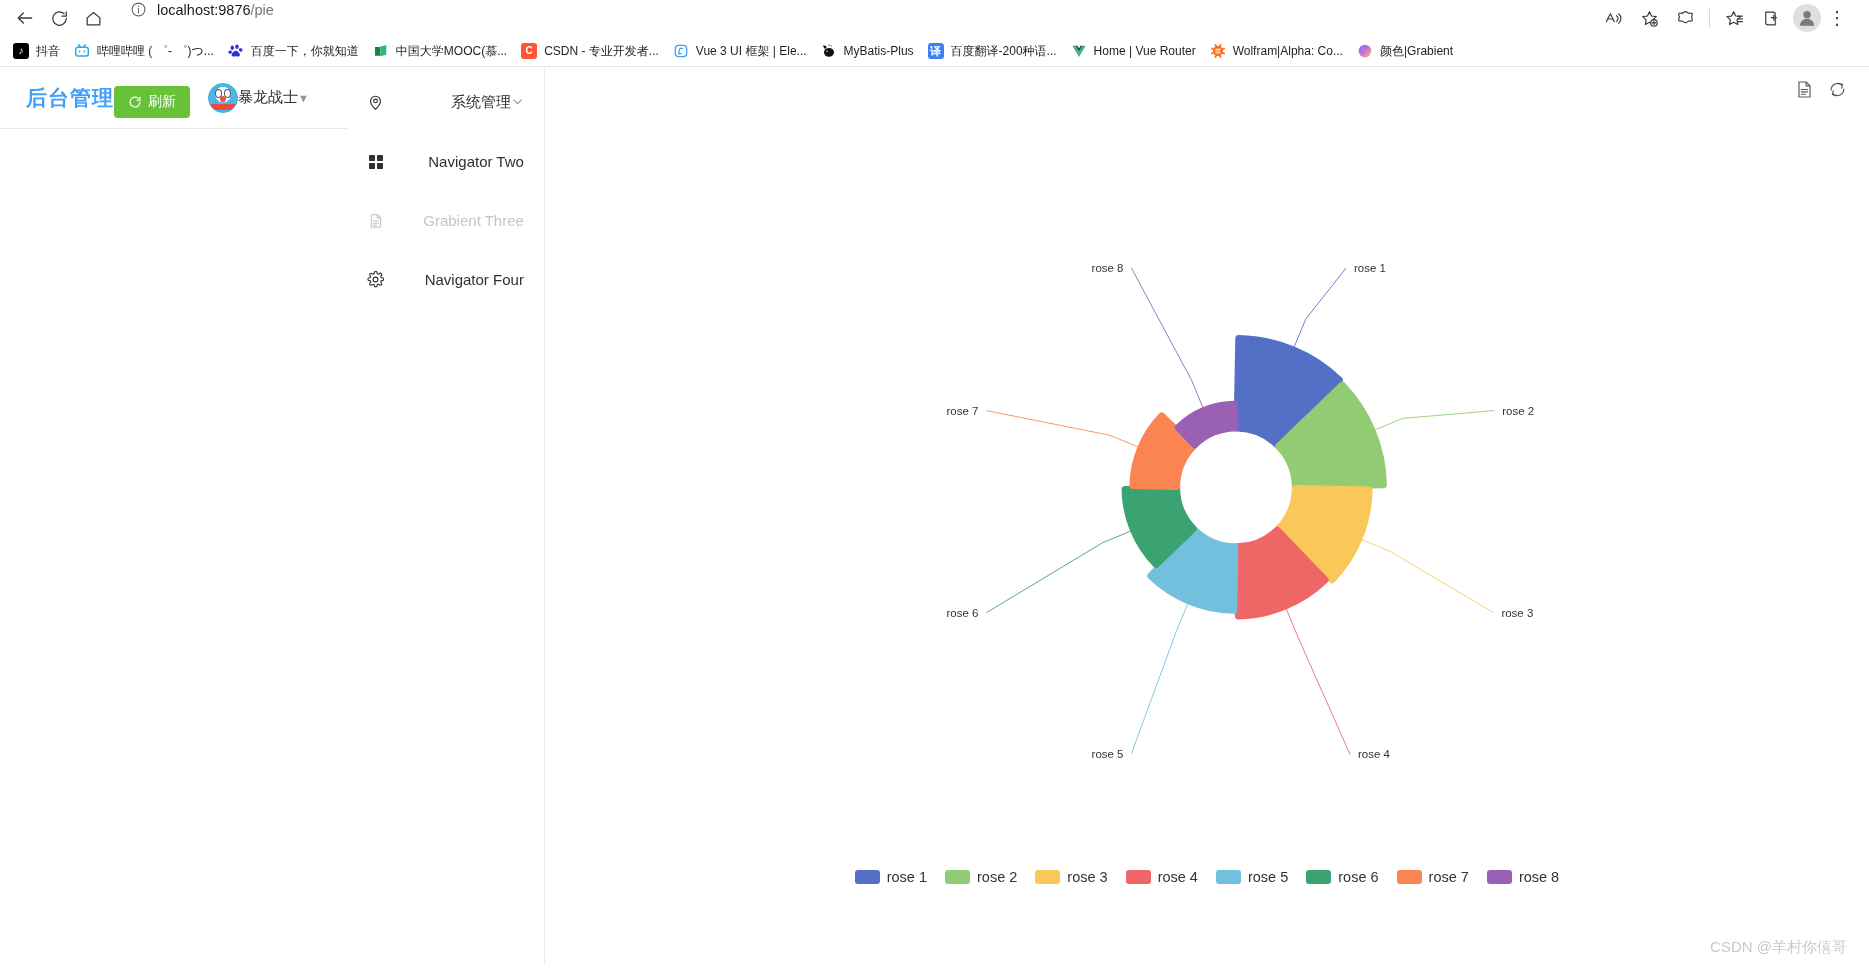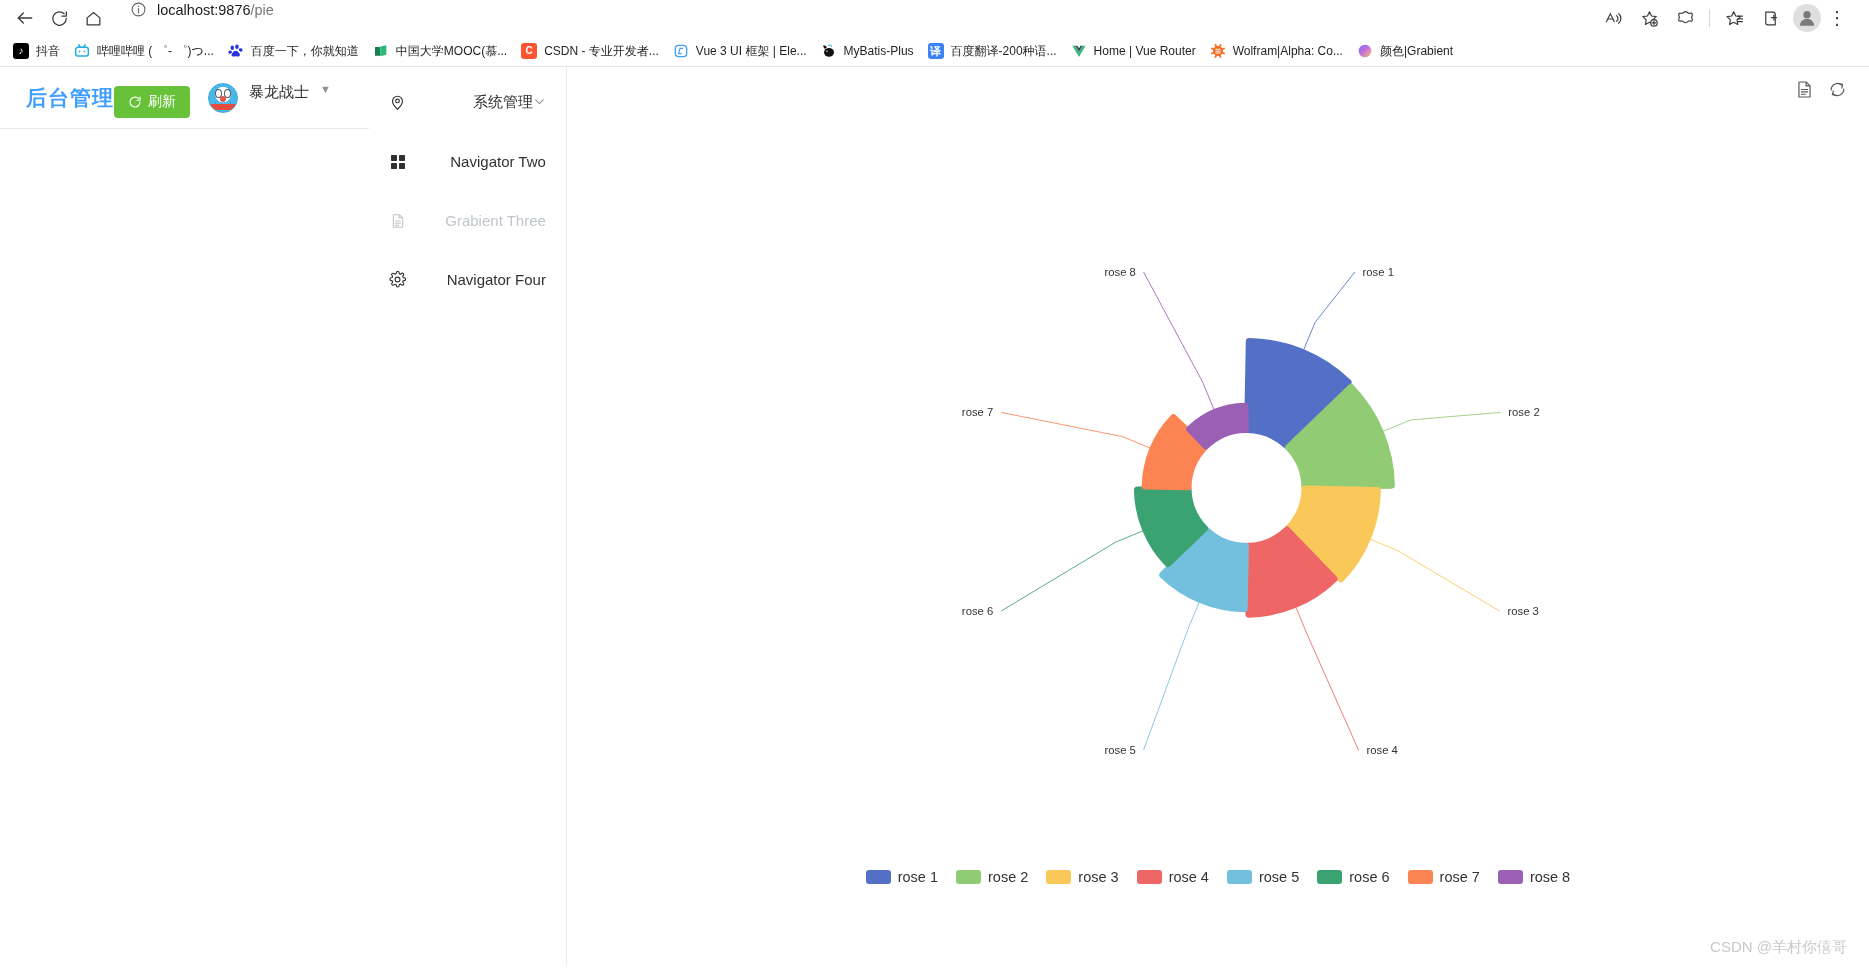--- a/index.html
+++ b/index.html
@@ -133,21 +133,21 @@
     border: none;
     border-radius: 4px;
     height: 32px;
     padding: 0 14px;
     display:flex; align-items:center; gap:6px;
     font-size: 14px;
     cursor: pointer;
     font-family: inherit;
     margin-top: 9px;
   }
-  .user-box { display:flex; align-items:flex-start; gap:11px; cursor:pointer; }
+  .user-box { display:flex; align-items:center; gap:0; cursor:pointer; }
   .user-avatar {
     width: 30px; height: 30px; border-radius: 50%;
     background: radial-gradient(circle at 50% 38%, #ffffff 0 34%, #49b7e8 36% 100%);
     border: 1px solid #3aa7da;
     position: relative; overflow: hidden; flex:none;
   }
   .user-avatar .eye { position:absolute; width:7px; height:9px; background:#fff; border:1px solid #555; border-radius:50%; top:5px;}
   .user-avatar .eye.l { left:6px; } .user-avatar .eye.r { right:6px; }
   .user-avatar .nose { position:absolute; width:6px;height:6px;background:#e2574c;border-radius:50%; top:12px; left:50%; margin-left:-3px;}
   .user-avatar .mouth{ position:absolute; width:16px;height:10px;border-bottom:1.5px solid #555;border-radius:0 0 10px 10px; top:15px; left:50%; margin-left:-8px;}

